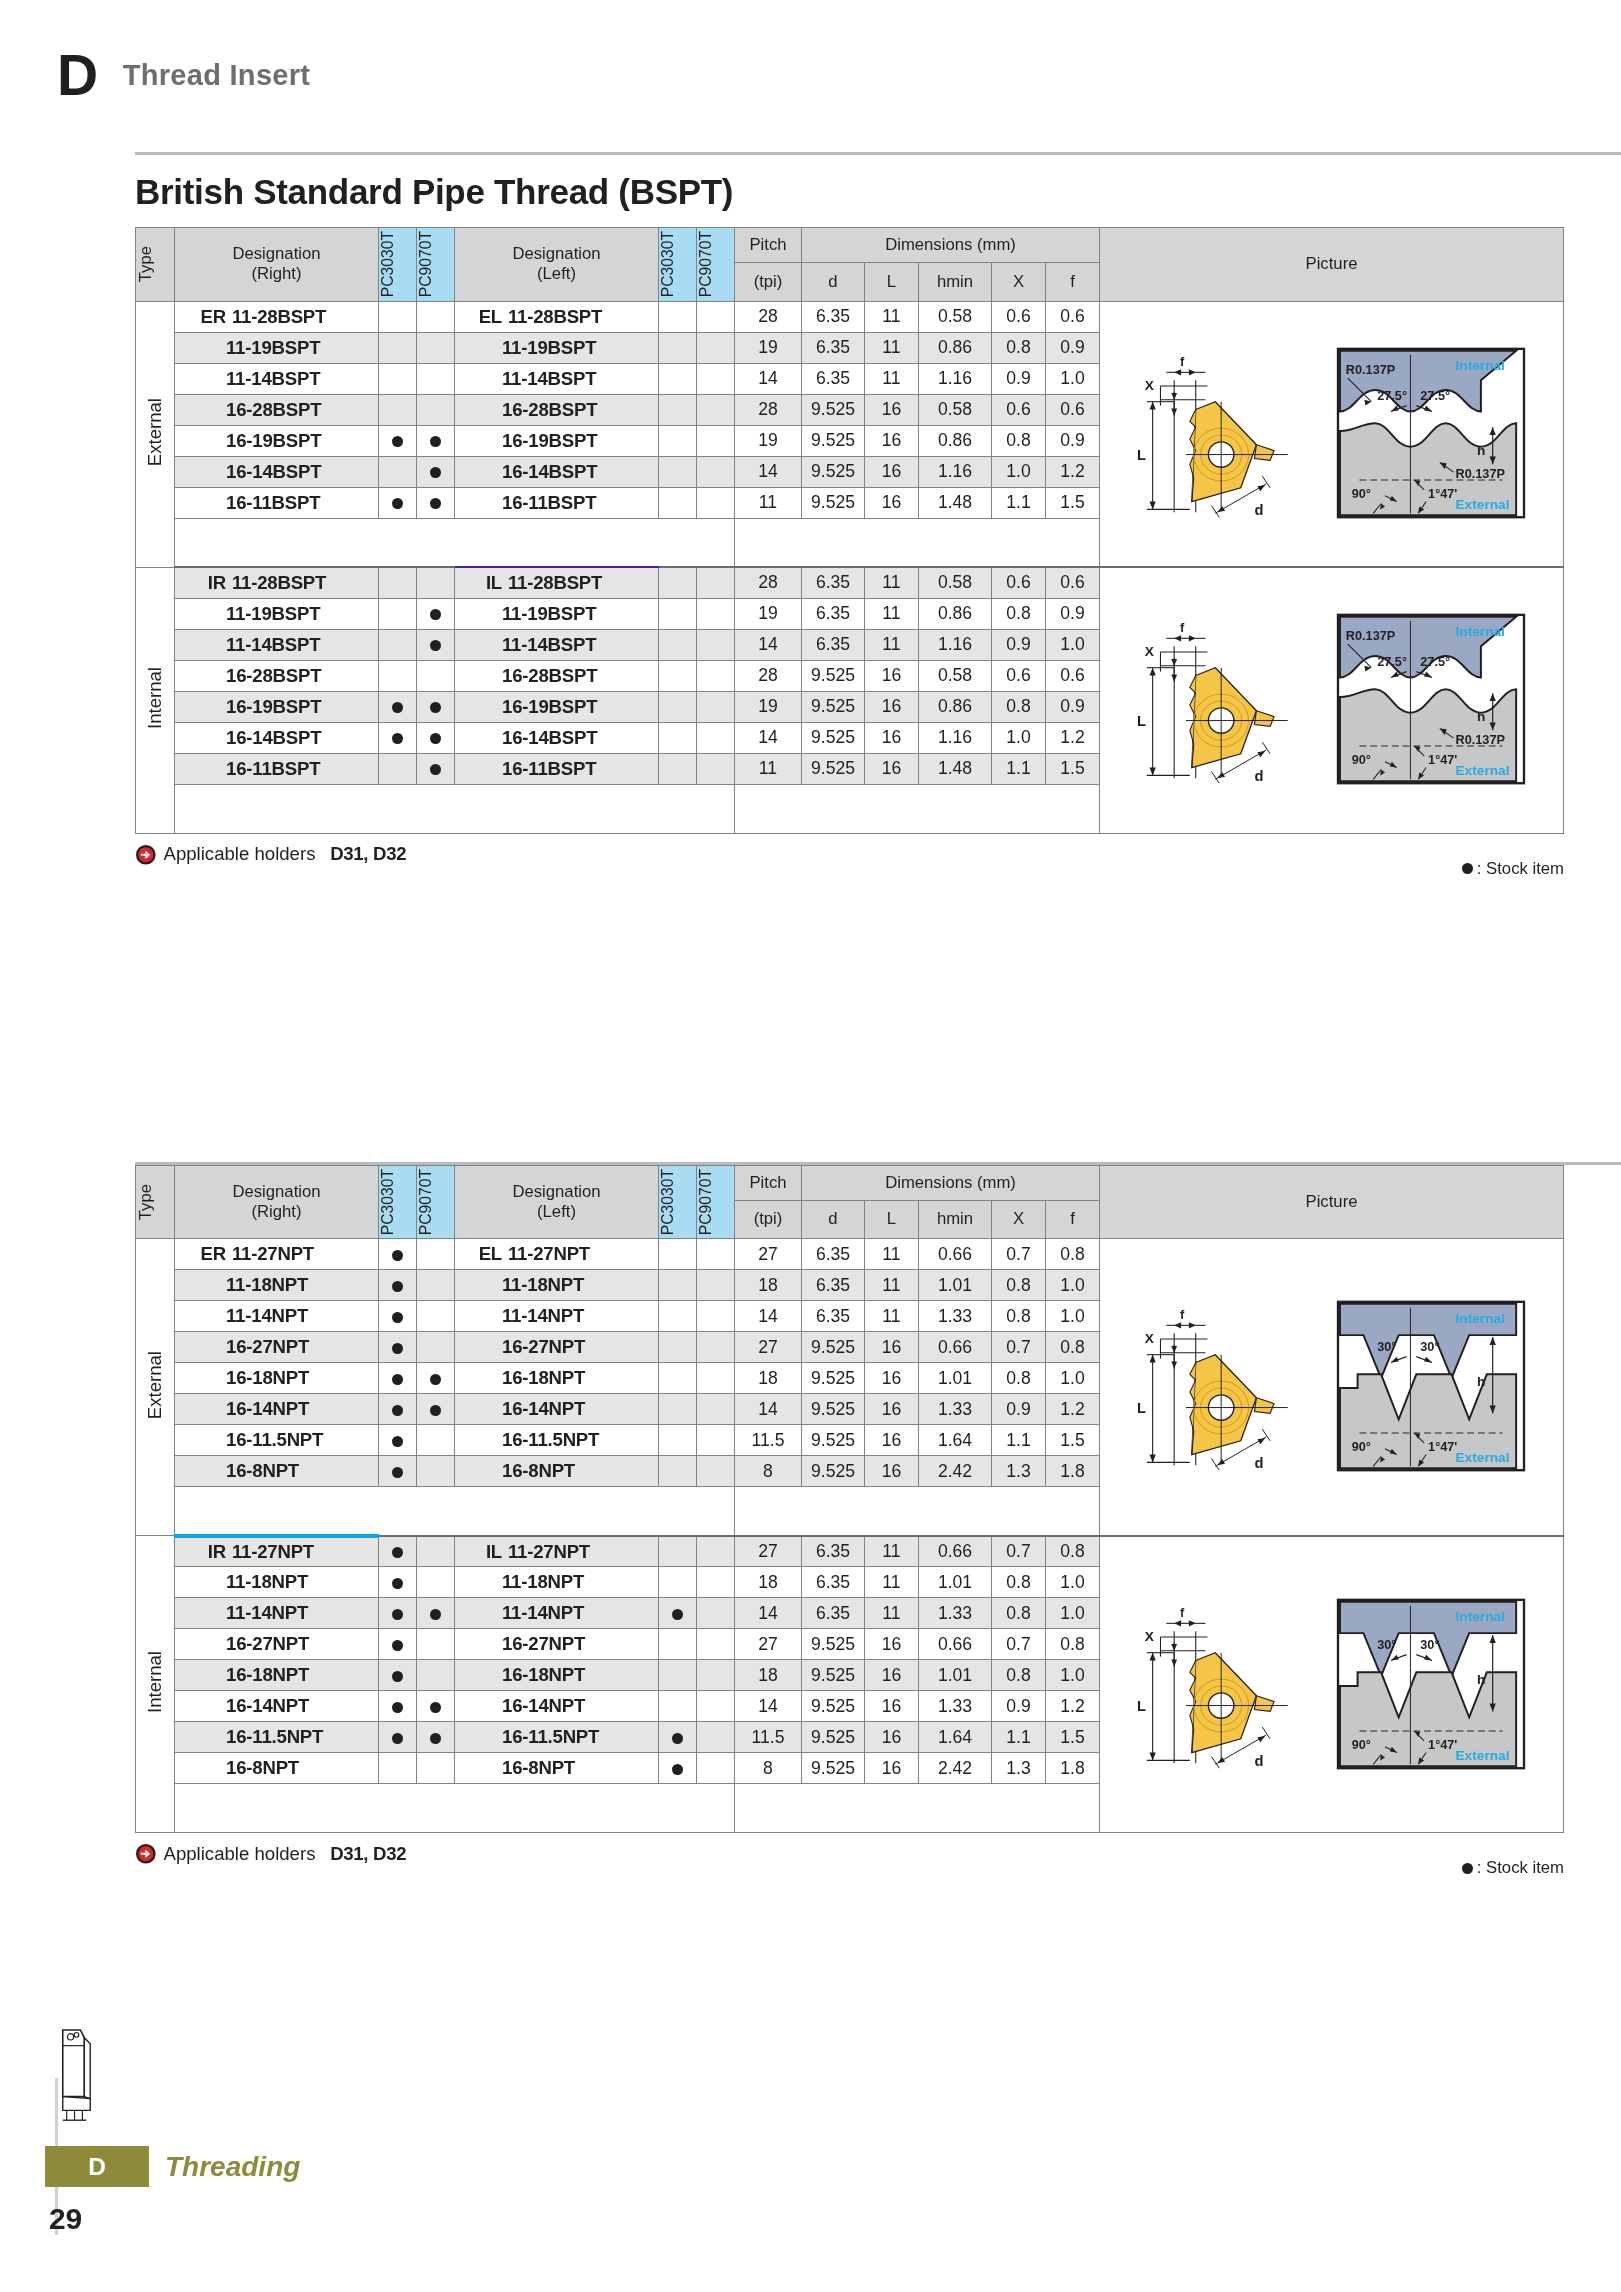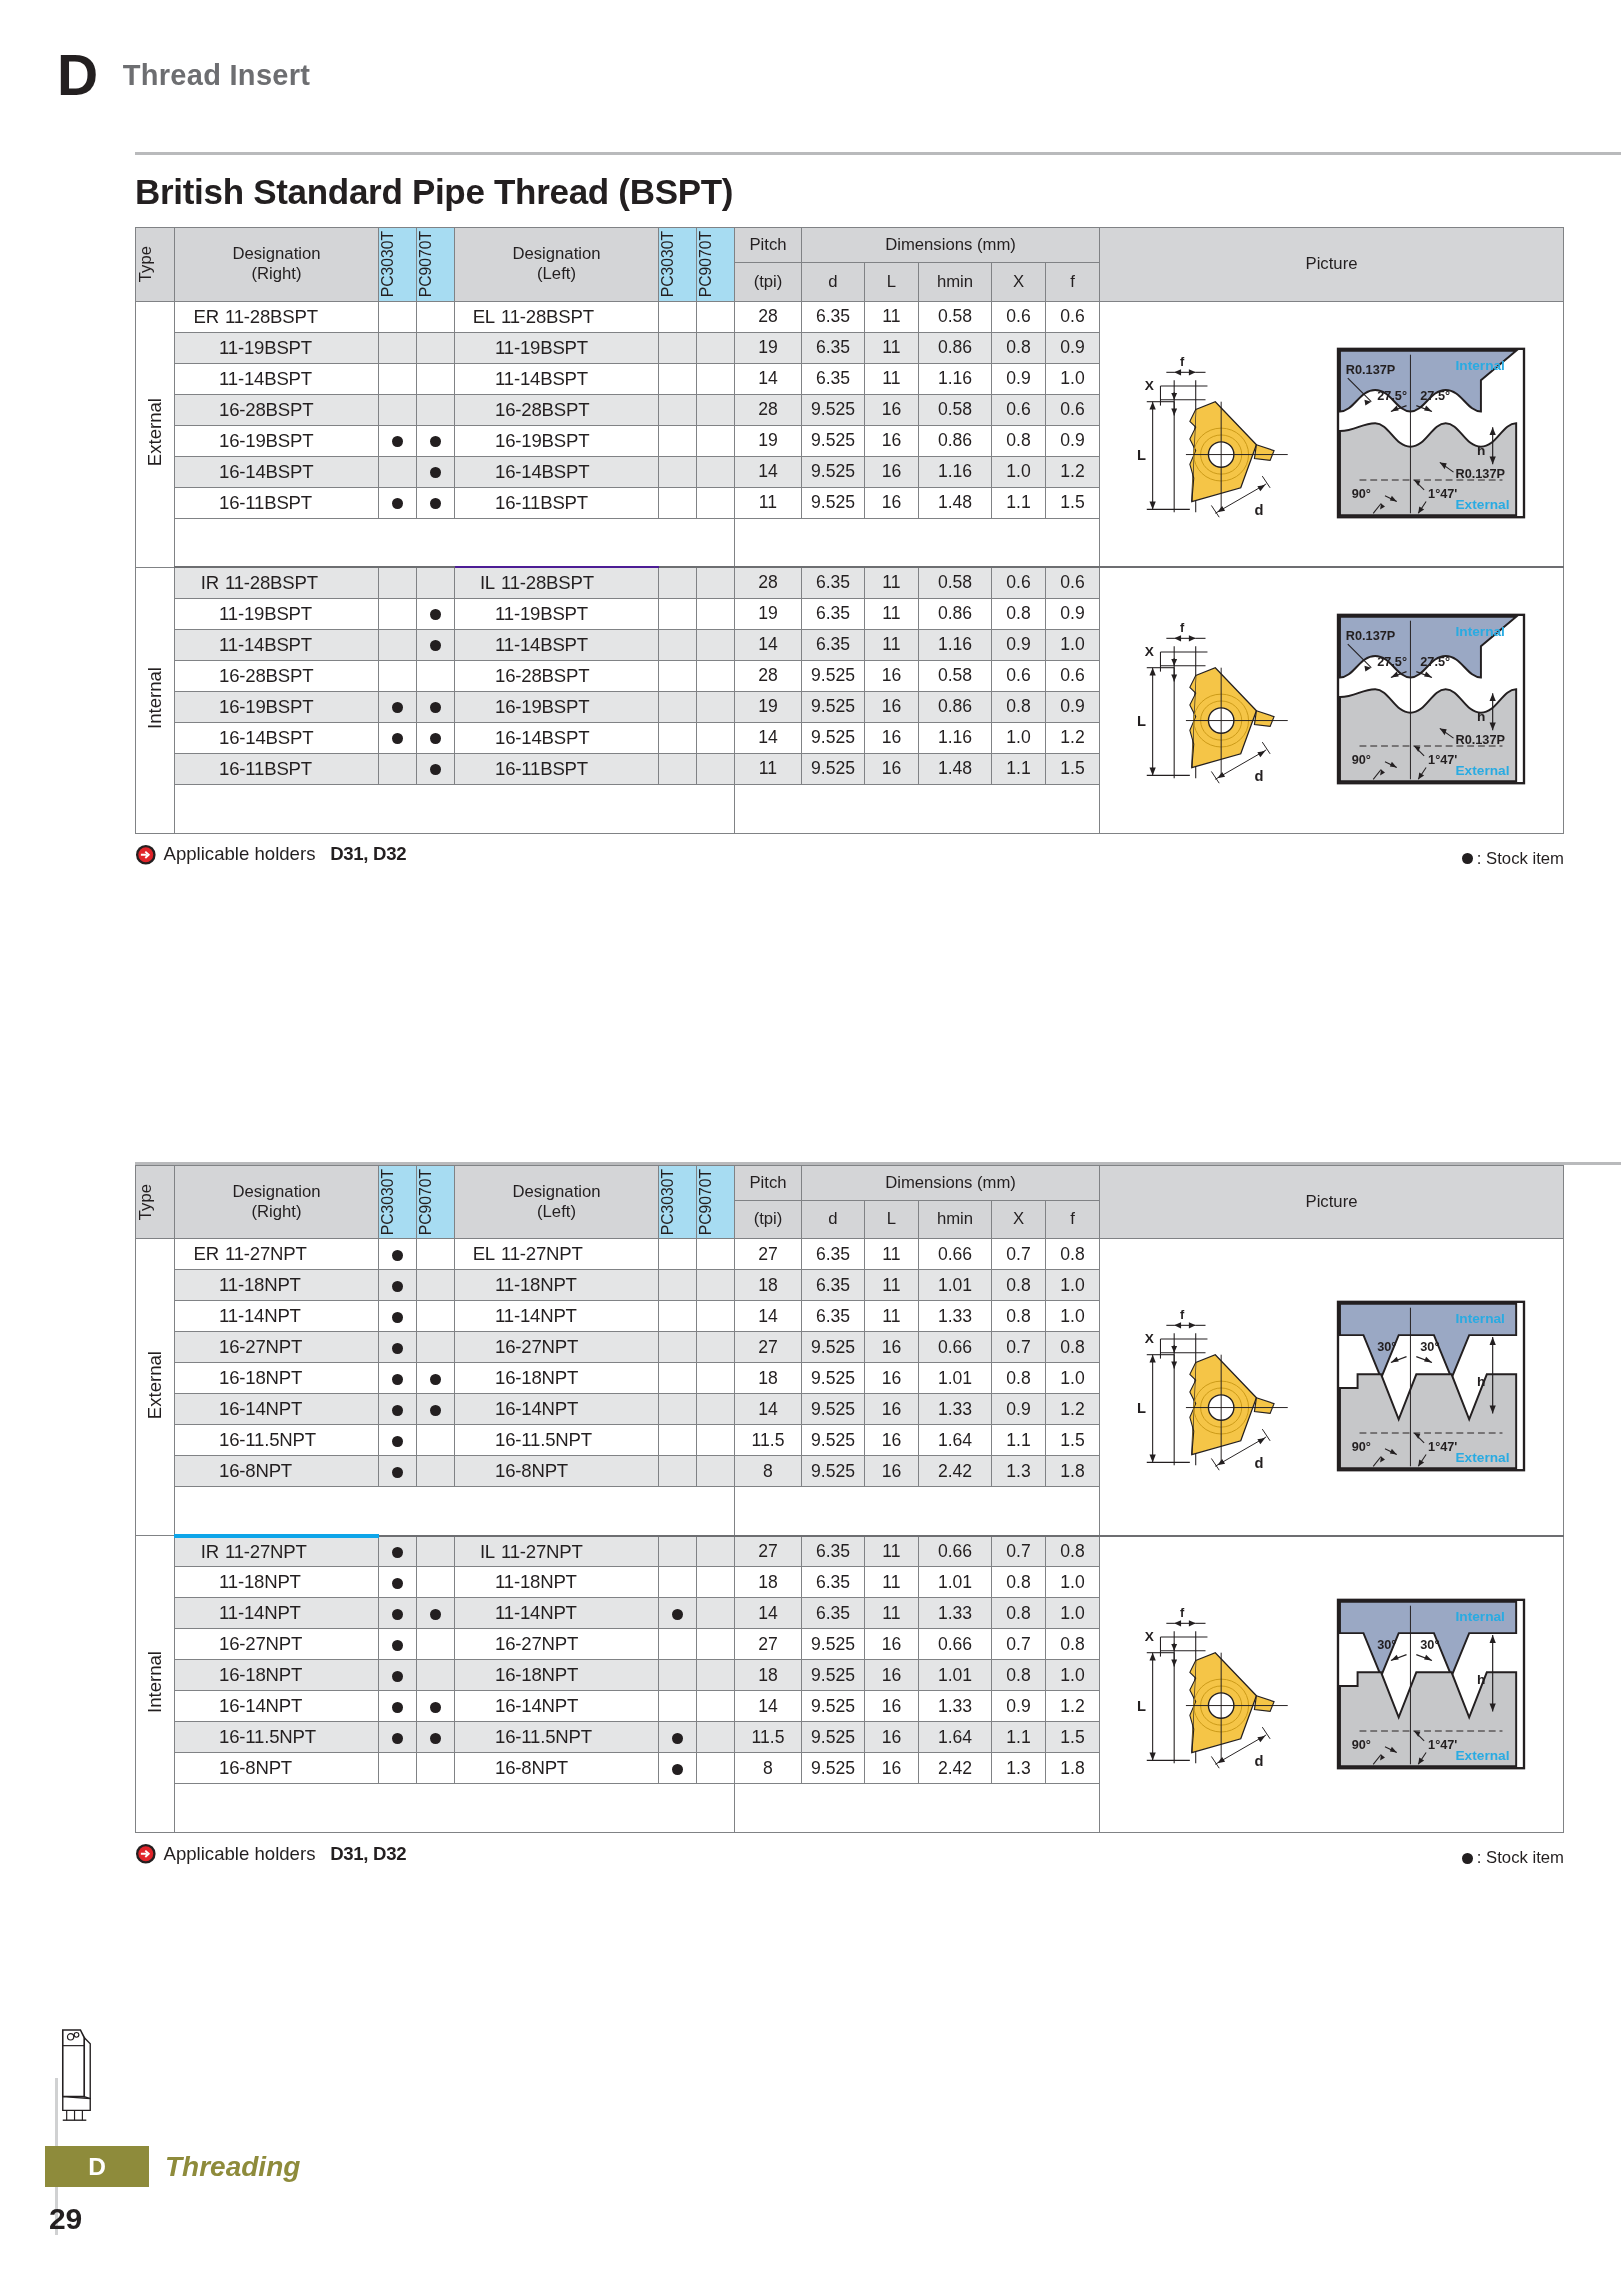--- a/index.html
+++ b/index.html
@@ -27,38 +27,38 @@
   table.spec { border-collapse:collapse; width:1429px; table-layout:fixed; }
   table.spec td, table.spec th { border:1px solid #808285; padding:0; font-weight:normal; }
 
   .hdr { background:#d4d5d7; text-align:center; font-size:16.7px; color:#231f20; font-weight:normal; }
   .hdr.blue { background:#a7dcf2; }
   .hdr-vert { writing-mode:vertical-rl; transform:rotate(180deg); white-space:nowrap; font-size:16.7px; }
   .hdr-vert.sm { font-size:15.7px; }
 
   tr.row td { height:31px; font-size:17.6px; color:#231f20; }
   tr.row.shade td.sh { background:#e4e5e6; }
-  tr.row td.desig { padding-left:3px; font-weight:normal; font-size:18.6px; letter-spacing:-0.2px; white-space:nowrap; }
+  tr.row td.desig { padding-left:10px; font-weight:bold; font-size:18.6px; letter-spacing:-0.2px; white-space:nowrap; }
   tr.row td.num { text-align:center; font-size:17.6px; }
   tr.row td.pitch { text-align:center; font-size:17.6px; }
   td.dotcell { text-align:center; vertical-align:middle; }
   .dot { display:inline-block; width:10.8px; height:10.8px; border-radius:50%; background:#231f20; vertical-align:middle; }
 
   td.vlabel { width:39px; text-align:center; vertical-align:middle; }
   .vlabel span { writing-mode:vertical-rl; transform:rotate(180deg); font-size:18.6px; white-space:nowrap; }
 
   td.pic { vertical-align:middle; text-align:center; background:#ffffff; }
 
   .spacer td { height:49px; border-left:1px solid #808285; border-right:1px solid #808285; border-top:1px solid #808285; border-bottom:1px solid #808285; }
 
   
   .notes { position:relative; width:1429px; height:45px; margin-top:5.9px; }
   .applic { position:absolute; left:0; top:3.9px; display:flex; align-items:flex-end; gap:6.9px; font-size:18.6px; }
   .applic .holders { font-weight:bold; letter-spacing:-0.3px; margin-left:7.8px; }
-  .stock { position:absolute; right:0; top:9px; font-size:16.7px; display:flex; align-items:center; gap:3.9px; }
+  .stock { position:absolute; right:0; top:19px; font-size:16.7px; display:flex; align-items:center; gap:3.9px; }
 
   
   .pg-footer { position:absolute; left:45px; bottom:51px; width:392px; }
   .tool-icon { position:absolute; left:5.9px; bottom:110px; }
   .foot-bar { position:absolute; left:0; bottom:55px; width:104px; height:41px; background:#8e8b3b;
               display:flex; align-items:center; justify-content:center; }
   .foot-bar span { color:#ffffff; font-size:24.5px; font-weight:bold; }
   .foot-word { position:absolute; left:120px; bottom:59px; font-size:28px; font-weight:bold; font-style:italic; color:#8e8b3b; }
   .foot-num { position:absolute; left:3.9px; bottom:5.9px; font-size:30px; font-weight:bold; color:#231f20; }
   .side-rule { position:absolute; left:55px; top:2078px; width:2.9px; height:157px; background:#d0d1d2; }

